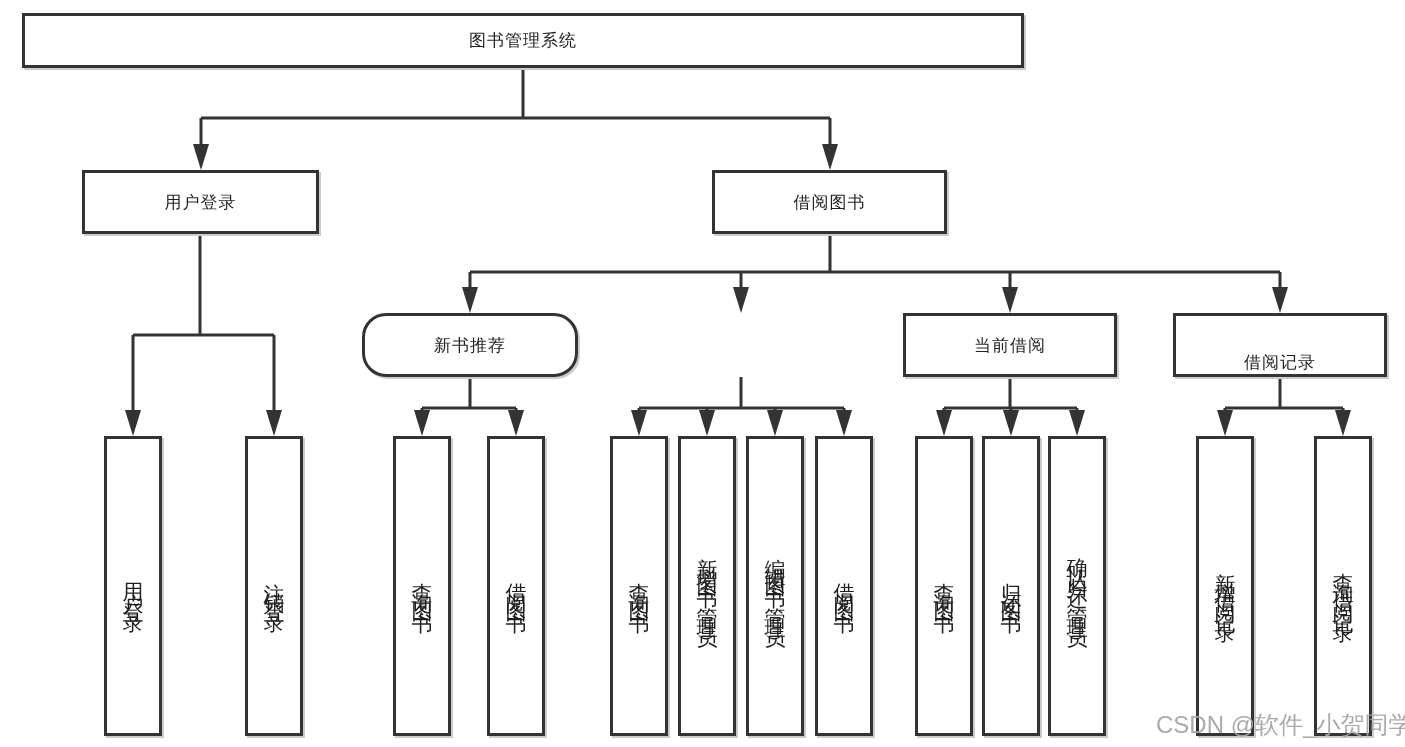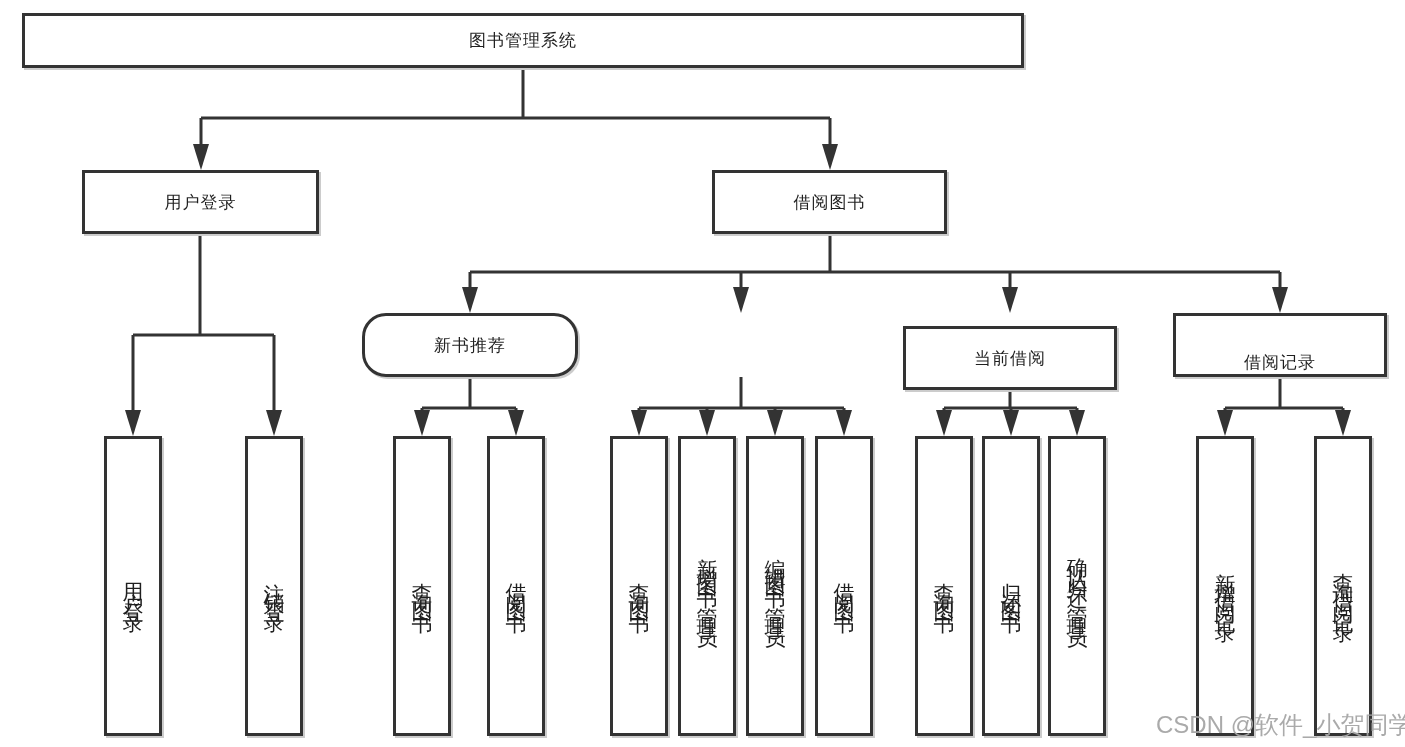--- a/index.html
+++ b/index.html
@@ -129,21 +129,21 @@
   <div class="node" style="left:82px; top:170px; width:237px; height:64px;">
     <span class="hlabel">用户登录</span>
   </div>
   <div class="node" style="left:712px; top:170px; width:235px; height:64px;">
     <span class="hlabel">借阅图书</span>
   </div>
 
   <div class="node" style="left:362px; top:313px; width:216px; height:64px;border-radius:24px;">
     <span class="hlabel">新书推荐</span>
   </div>
-  <div class="node" style="left:903px; top:326px; width:214px; height:64px;">
+  <div class="node" style="left:903px; top:313px; width:214px; height:64px;">
     <span class="hlabel">当前借阅</span>
   </div>
   <div class="node" style="left:1173px; top:313px; width:214px; height:64px;align-items:flex-end;">
     <span class="hlabel">借阅记录</span>
   </div>
 
   <div class="leaf" style="left:104px; top:436px;">
     <span class="vlabel">用户登录</span>
   </div>
   <div class="leaf" style="left:245px; top:436px;">

